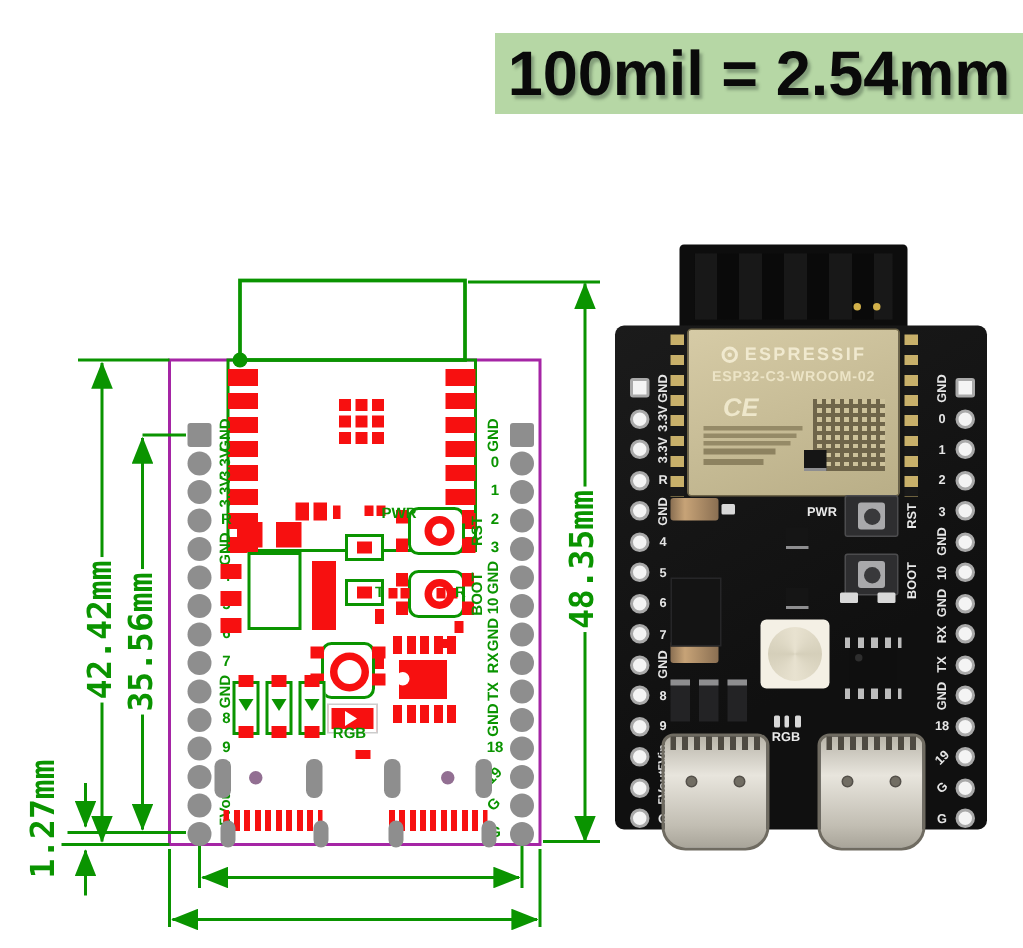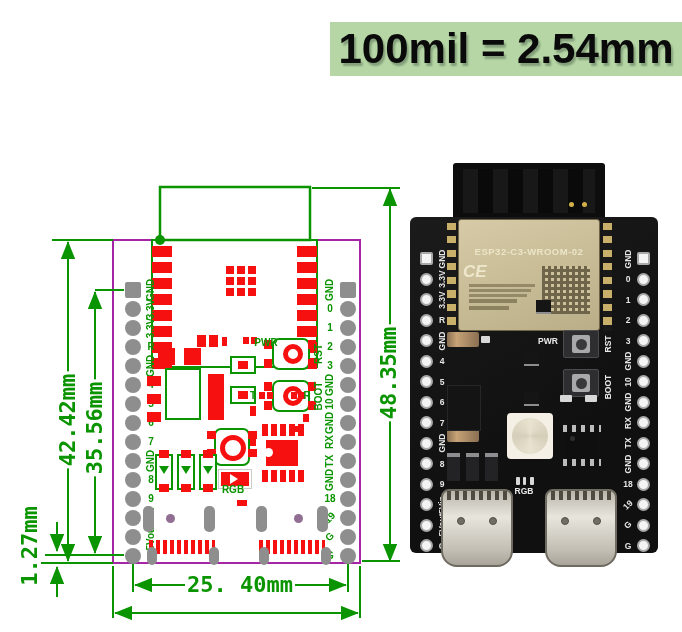--- a/index.html
+++ b/index.html
@@ -60,21 +60,21 @@
   #ptab::before{content:"";position:absolute;inset:6px 10px;background:repeating-linear-gradient(90deg,#181818 0 15px,#0a0a0a 15px 30px)}
   .golddot{position:absolute;width:5px;height:5px;border-radius:50%;background:#d2b14a}
   .cast{position:absolute;width:9px;height:108px;background:repeating-linear-gradient(180deg,#c8b06a 0 7px,#191919 7px 13.5px)}
   #shield{position:absolute;left:458px;top:219px;width:142px;height:112px;border-radius:3px;
           background:linear-gradient(160deg,#d6cba6,#b9ae87);border:1px solid #6e6548;box-sizing:border-box}
   #shield .mrow{position:absolute;left:0;top:9px;width:100%;display:flex;justify-content:center;align-items:center;gap:5px}
   .esplogo{width:11px;height:11px;border:2px solid #f0e9cf;border-radius:50%;box-sizing:border-box;position:relative}
   .esplogo::after{content:"";position:absolute;left:2px;top:2px;width:3px;height:3px;border-radius:50%;background:#f0e9cf}
   #shield .brand{font:bold 12px "Liberation Sans",sans-serif;color:#f0e9cf;letter-spacing:1.5px}
   #shield .model{position:absolute;left:0;top:26px;width:100%;text-align:center;font:bold 9.5px "Liberation Sans",sans-serif;color:#ece4c6;letter-spacing:.5px}
-  #shield .ce{position:absolute;left:4px;top:42px;font:bold 17px "Liberation Sans",sans-serif;color:#eee7cb;font-style:italic}
+  #shield .ce{position:absolute;left:23px;top:42px;font:bold 17px "Liberation Sans",sans-serif;color:#eee7cb;font-style:italic}
   .finebars{position:absolute;left:10px;top:64px;display:flex;flex-direction:column;gap:2.5px}
   .finebars i{display:block;height:2.5px;background:#958a67}
   .finebars i:nth-child(1){width:66px}.finebars i:nth-child(2){width:62px}.finebars i:nth-child(3){width:58px}
   .finebars i:nth-child(4){width:48px;height:4px;background:#8d8260}.finebars i:nth-child(5){width:40px;height:4px;background:#8d8260}
   #qr{position:absolute;right:9px;top:46px;width:48px;height:48px;background:#cdc29b;
       background-image:repeating-linear-gradient(0deg,#6f654a 0 3px,transparent 3px 6px),
                        repeating-linear-gradient(90deg,#6f654a 0 3px,rgba(205,194,155,.85) 3px 6px)}
   #photo .pin{width:13px;height:13px}
   #photo .pins{gap:7.5px}
   #photo .pin .pad{background:#f4f4f4;border:2px solid #a9a9a9;box-sizing:border-box}
@@ -142,21 +142,20 @@
 
     <line x1="115" y1="463" x2="358" y2="463" stroke="#0a9400" stroke-width="2" marker-start="url(#ar)" marker-end="url(#ar)"></line>
     <line x1="113" y1="416" x2="113" y2="468" stroke="#0a9400" stroke-width="2"></line>
     <line x1="360" y1="416" x2="360" y2="468" stroke="#0a9400" stroke-width="2"></line>
   </svg>
 
   <div class="dimlbl rot" style="left:68px;top:420px">42.42mm</div>
   <div class="dimlbl rot" style="left:95px;top:428px">35.56mm</div>
   <div class="dimlbl rot" style="left:389px;top:373px">48.35mm</div>
   <div class="dimlbl rot" style="left:30px;top:546px">1.27mm</div>
-  <div class="dimlbl" style="left:240px;top:585px">25. 40mm</div>
 
   <div class="modpads" style="left:152px;top:246px"></div>
   <div class="modpads" style="left:297px;top:246px"></div>
   <div class="grid9">
       <i></i>
       <i></i>
       <i></i>
       <i></i>
       <i></i>
       <i></i>
@@ -401,20 +400,24 @@
 <div id="photo">
   <div id="ptab">
     <i class="golddot" style="left:116px;top:39px"></i>
     <i class="golddot" style="left:129px;top:39px"></i>
   </div>
   <div id="pboard"></div>
   <i class="cast" style="left:447px;top:223px"></i>
   <i class="cast" style="left:603px;top:223px"></i>
 
   <div id="shield">
+    <div class="mrow">
+      <span class="esplogo"></span>
+      <span class="brand">ESPRESSIF</span>
+    </div>
     <div class="model">ESP32-C3-WROOM-02</div>
     <div class="ce">CE</div>
     <div class="finebars">
         <i></i>
         <i></i>
         <i></i>
         <i></i>
         <i></i>
       </div>
     <div id="qr"></div>

